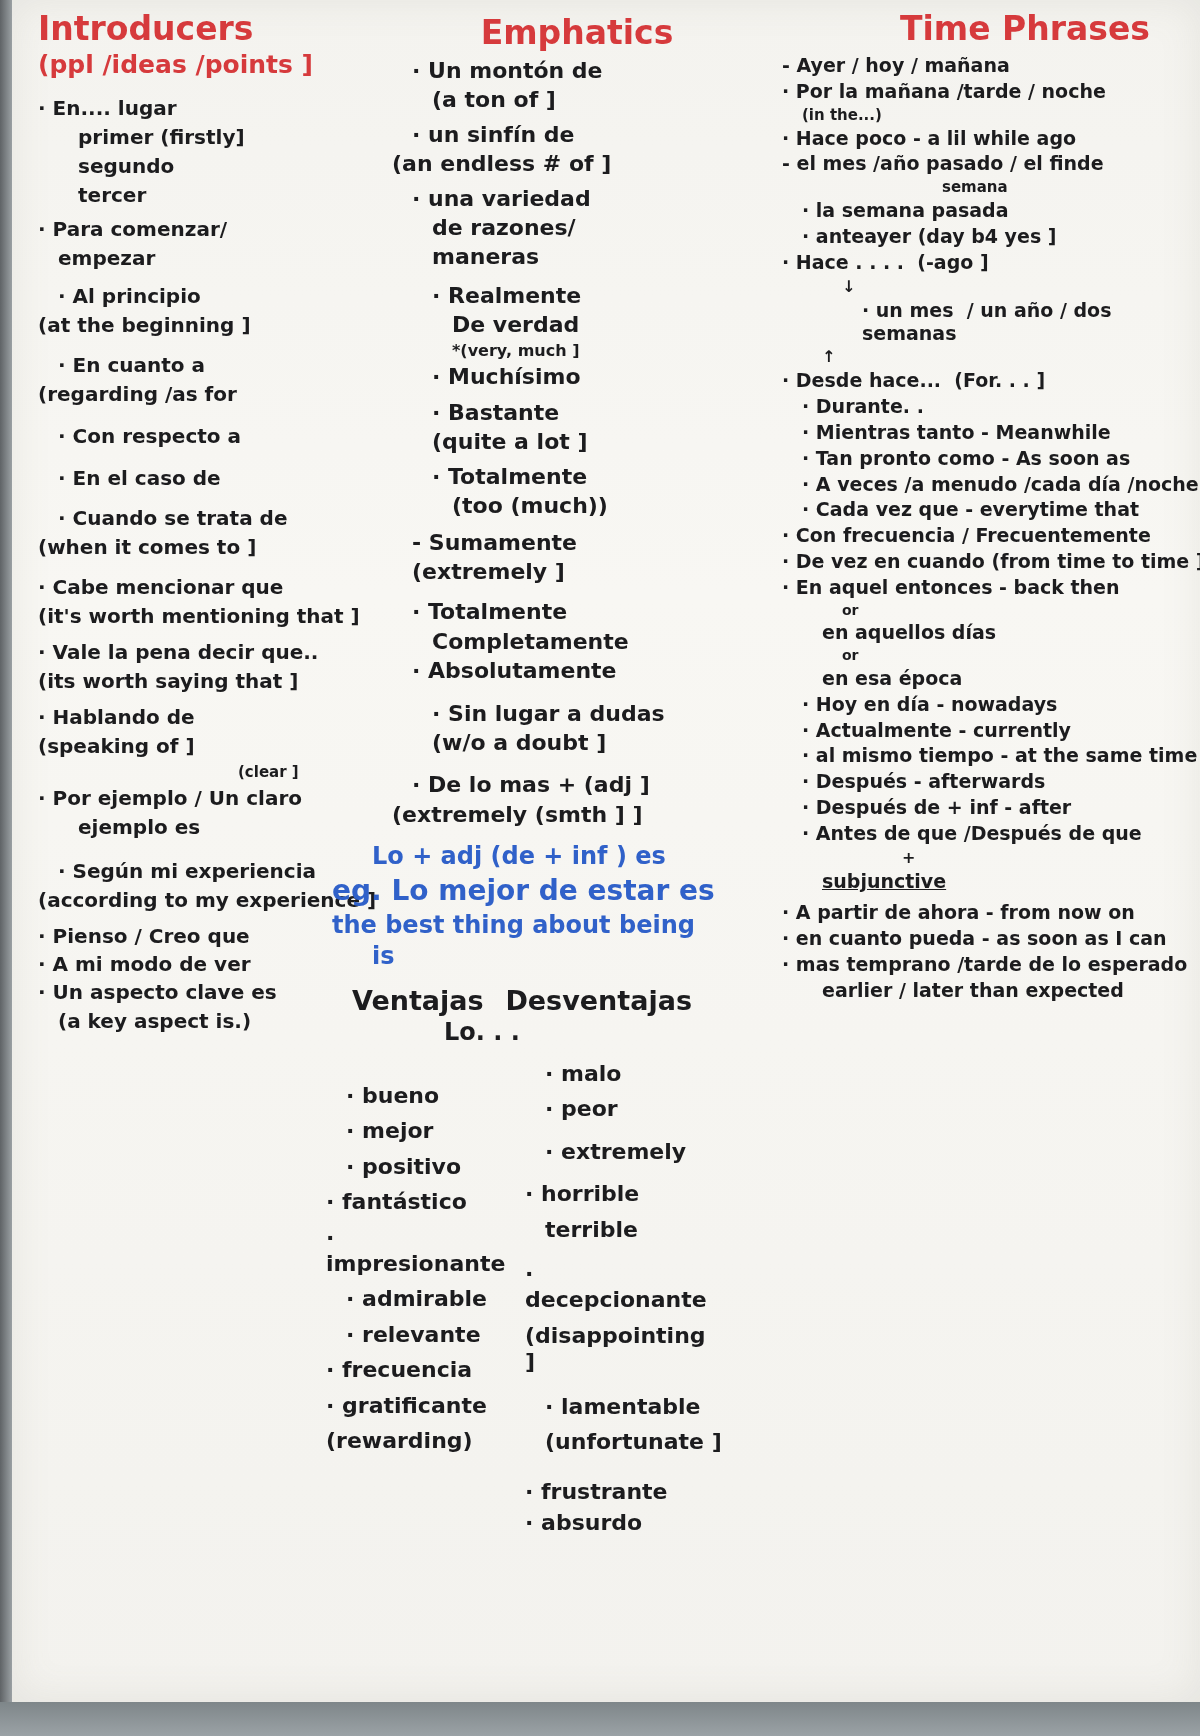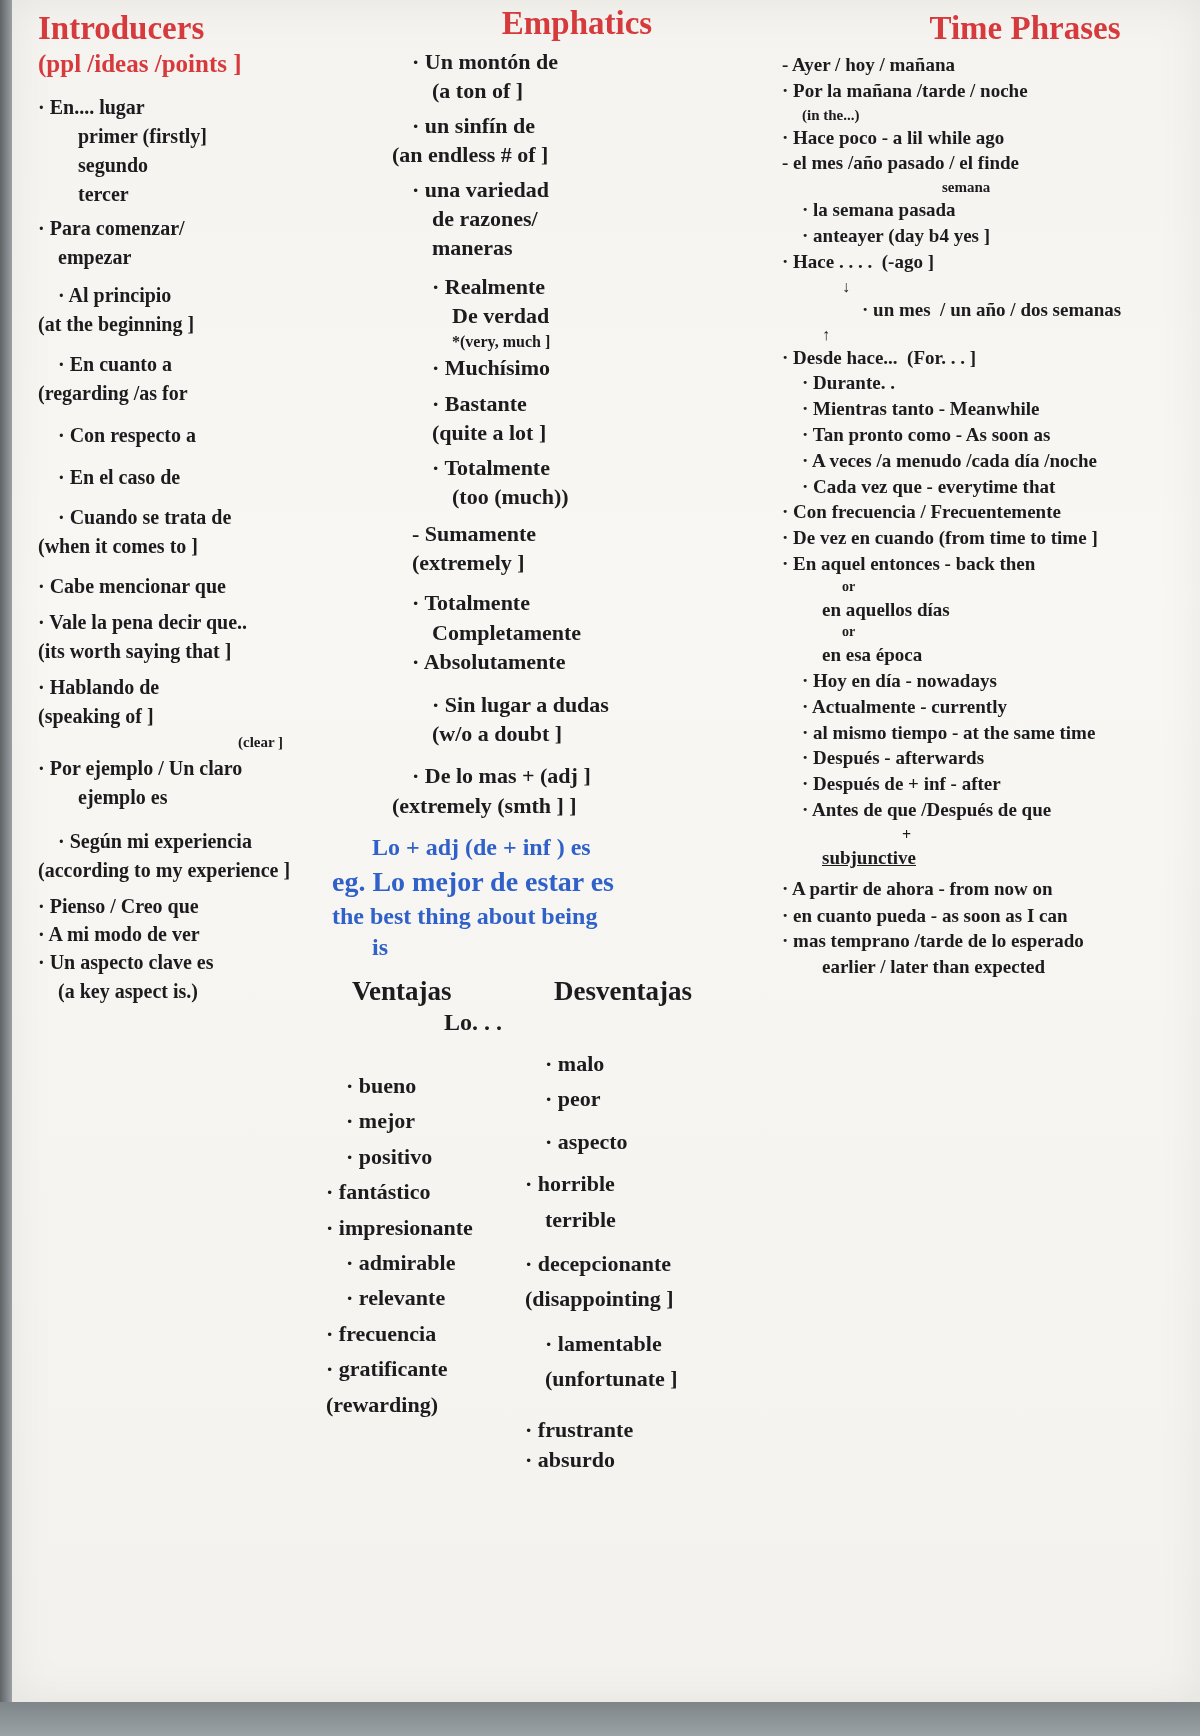--- a/index.html
+++ b/index.html
@@ -32,24 +32,23 @@
     background:linear-gradient(90deg,#5f6366,#9aa0a3);
   }
   .edge-bottom{
     position:absolute; left:0; bottom:0; width:100%; height:34px;
     background:linear-gradient(180deg,#7e8689,#9ba2a6);
   }
   .col{
     position:absolute;
     font-weight:bold;
     color:var(--ink);
-    font-family:Liberation Serif, serif;
   }
   .col-intro{left:26px;  top:10px; width:350px;}
-  .col-mid  {left:300px; top:5px; width:410px;}
+  .col-mid  {left:300px; top:14px; width:410px;}
   .col-time {left:770px; top:10px; width:426px;}
 
   .title{
     font-size:33px;
     line-height:1.15;
     color:var(--red);
     font-weight:bold;
   }
   .intro-subtitle{
     font-size:25px;
@@ -108,20 +107,21 @@
           <div class="line" style="padding-left: 20px;">empezar</div>
           <div class="line bullet" style="padding-left: 20px; margin-top: 14px;">Al principio</div>
           <div class="line">(at the beginning ]</div>
           <div class="line bullet" style="padding-left: 20px; margin-top: 16px;">En cuanto a</div>
           <div class="line">(regarding /as for</div>
           <div class="line bullet" style="padding-left: 20px; margin-top: 18px;">Con respecto a</div>
           <div class="line bullet" style="padding-left: 20px; margin-top: 18px;">En el caso de</div>
           <div class="line bullet" style="padding-left: 20px; margin-top: 16px;">Cuando se trata de</div>
           <div class="line">(when it comes to ]</div>
           <div class="line bullet" style="margin-top: 16px;">Cabe mencionar que</div>
+          <div class="line">(it's worth mentioning that ]</div>
           <div class="line bullet" style="margin-top: 12px;">Vale la pena decir que..</div>
           <div class="line">(its worth saying that ]</div>
           <div class="line bullet" style="margin-top: 12px;">Hablando de</div>
           <div class="line">(speaking of ]</div>
           <div class="line" style="padding-left: 200px; font-size: 15px;">(clear ]</div>
           <div class="line bullet">Por ejemplo / Un claro</div>
           <div class="line" style="padding-left: 40px;">ejemplo es</div>
           <div class="line bullet" style="padding-left: 20px; margin-top: 20px;">Según mi experiencia</div>
           <div class="line">(according to my experience ]</div>
           <div class="line bullet" style="margin-top: 12px;">Pienso / Creo que</div>
@@ -179,21 +179,21 @@
               <div class="line bullet">impresionante</div>
               <div class="line bullet" style="padding-left: 20px;">admirable</div>
               <div class="line bullet" style="padding-left: 20px;">relevante</div>
               <div class="line bullet">frecuencia</div>
               <div class="line bullet">gratificante</div>
               <div class="line">(rewarding)</div>
             </div>
           <div class="desventajas-list">
               <div class="line bullet" style="padding-left: 20px;">malo</div>
               <div class="line bullet" style="padding-left: 20px;">peor</div>
-              <div class="line bullet" style="padding-left: 20px; margin-top: 16px;">aspecto</div>
+              <div class="line bullet" style="padding-left: 20px; margin-top: 16px;">extremely</div>
               <div class="line bullet" style="margin-top: 16px;">horrible</div>
               <div class="line" style="padding-left: 20px;">terrible</div>
               <div class="line bullet" style="margin-top: 18px;">decepcionante</div>
               <div class="line">(disappointing ]</div>
               <div class="line bullet" style="padding-left: 20px; margin-top: 18px;">lamentable</div>
               <div class="line" style="padding-left: 20px;">(unfortunate ]</div>
               <div class="line bullet" style="margin-top: 24px;">frustrante</div>
               <div class="line bullet" style="margin-top: 4px;">absurdo</div>
             </div>
         </div>

